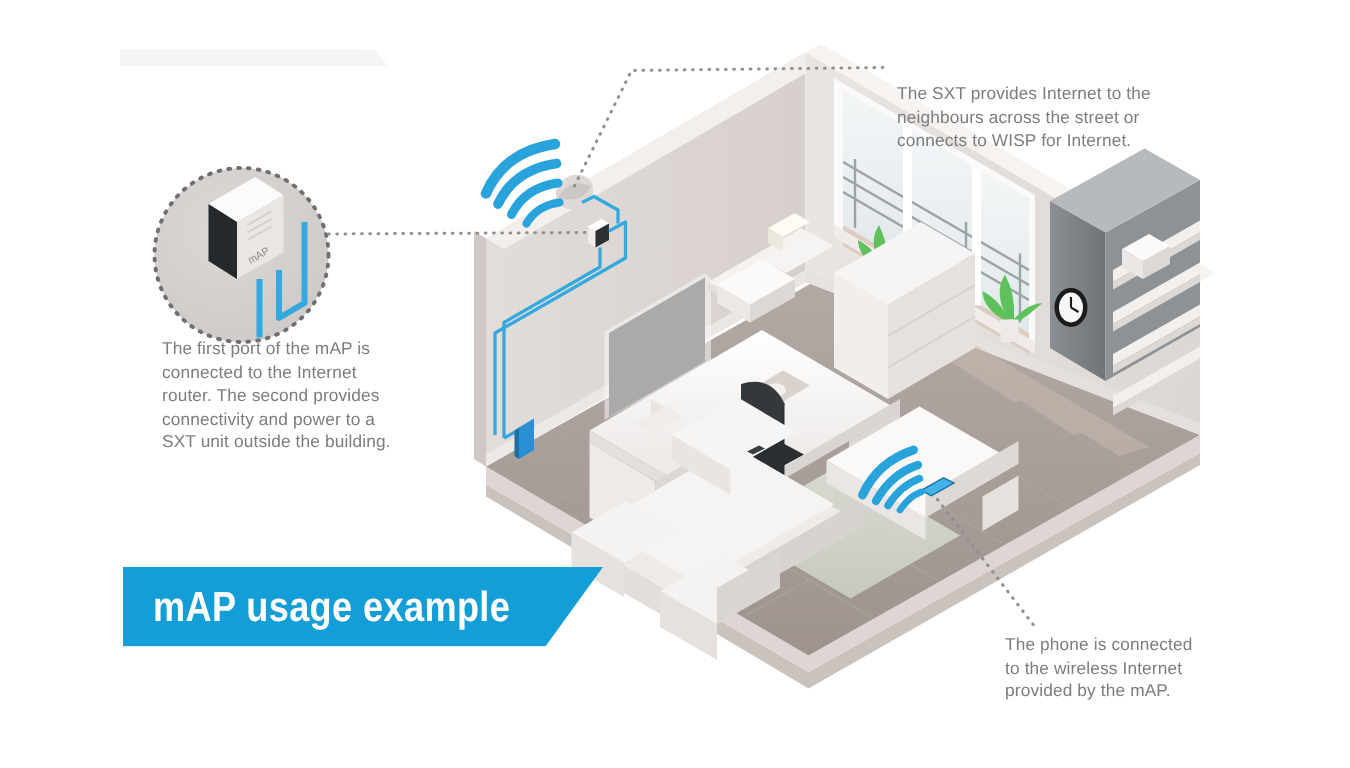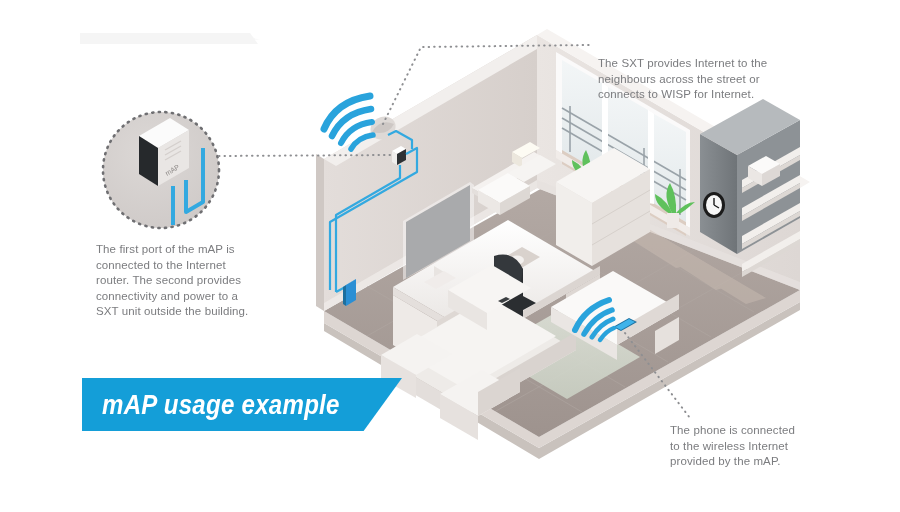--- a/index.html
+++ b/index.html
@@ -2,23 +2,23 @@
 <html><head>
 <meta charset="utf-8">
 <style>
   html,body{margin:0;padding:0;background:#fff;}
   body{width:900px;height:512px;overflow:hidden;position:relative;
        font-family:"Liberation Sans","DejaVu Sans",sans-serif;}
   #stage{position:absolute;inset:0;width:900px;height:512px;}
   .callout{position:absolute;color:#7b7c7f;font-size:11.5px;line-height:15.5px;
            white-space:pre-line;letter-spacing:.1px;}
   #cap-sxt{left:598px;top:56px;width:200px;}
-  #cap-map{left:96px;top:226px;width:190px;margin-top:16px;}
+  #cap-map{left:108px;top:226px;width:190px;}
   #cap-phone{left:670px;top:423px;width:170px;}
-  #banner{position:absolute;left:82px;top:378px;width:320px;height:53px;font-style:italic;}
+  #banner{position:absolute;left:82px;top:378px;width:320px;height:53px;}
   #banner .shape{position:absolute;inset:0;background:#149ed8;
      clip-path:polygon(0 0,100% 0,88% 100%,0 100%);}
   #banner .txt{position:absolute;left:20px;top:0;height:53px;display:flex;
      align-items:center;color:#fff;font-size:28px;font-weight:bold;
      font-family:"Liberation Sans Narrow","Liberation Sans",sans-serif;
      transform:scaleX(.86);transform-origin:left center;letter-spacing:.3px;}
 </style>
 </head>
 <body>
 

